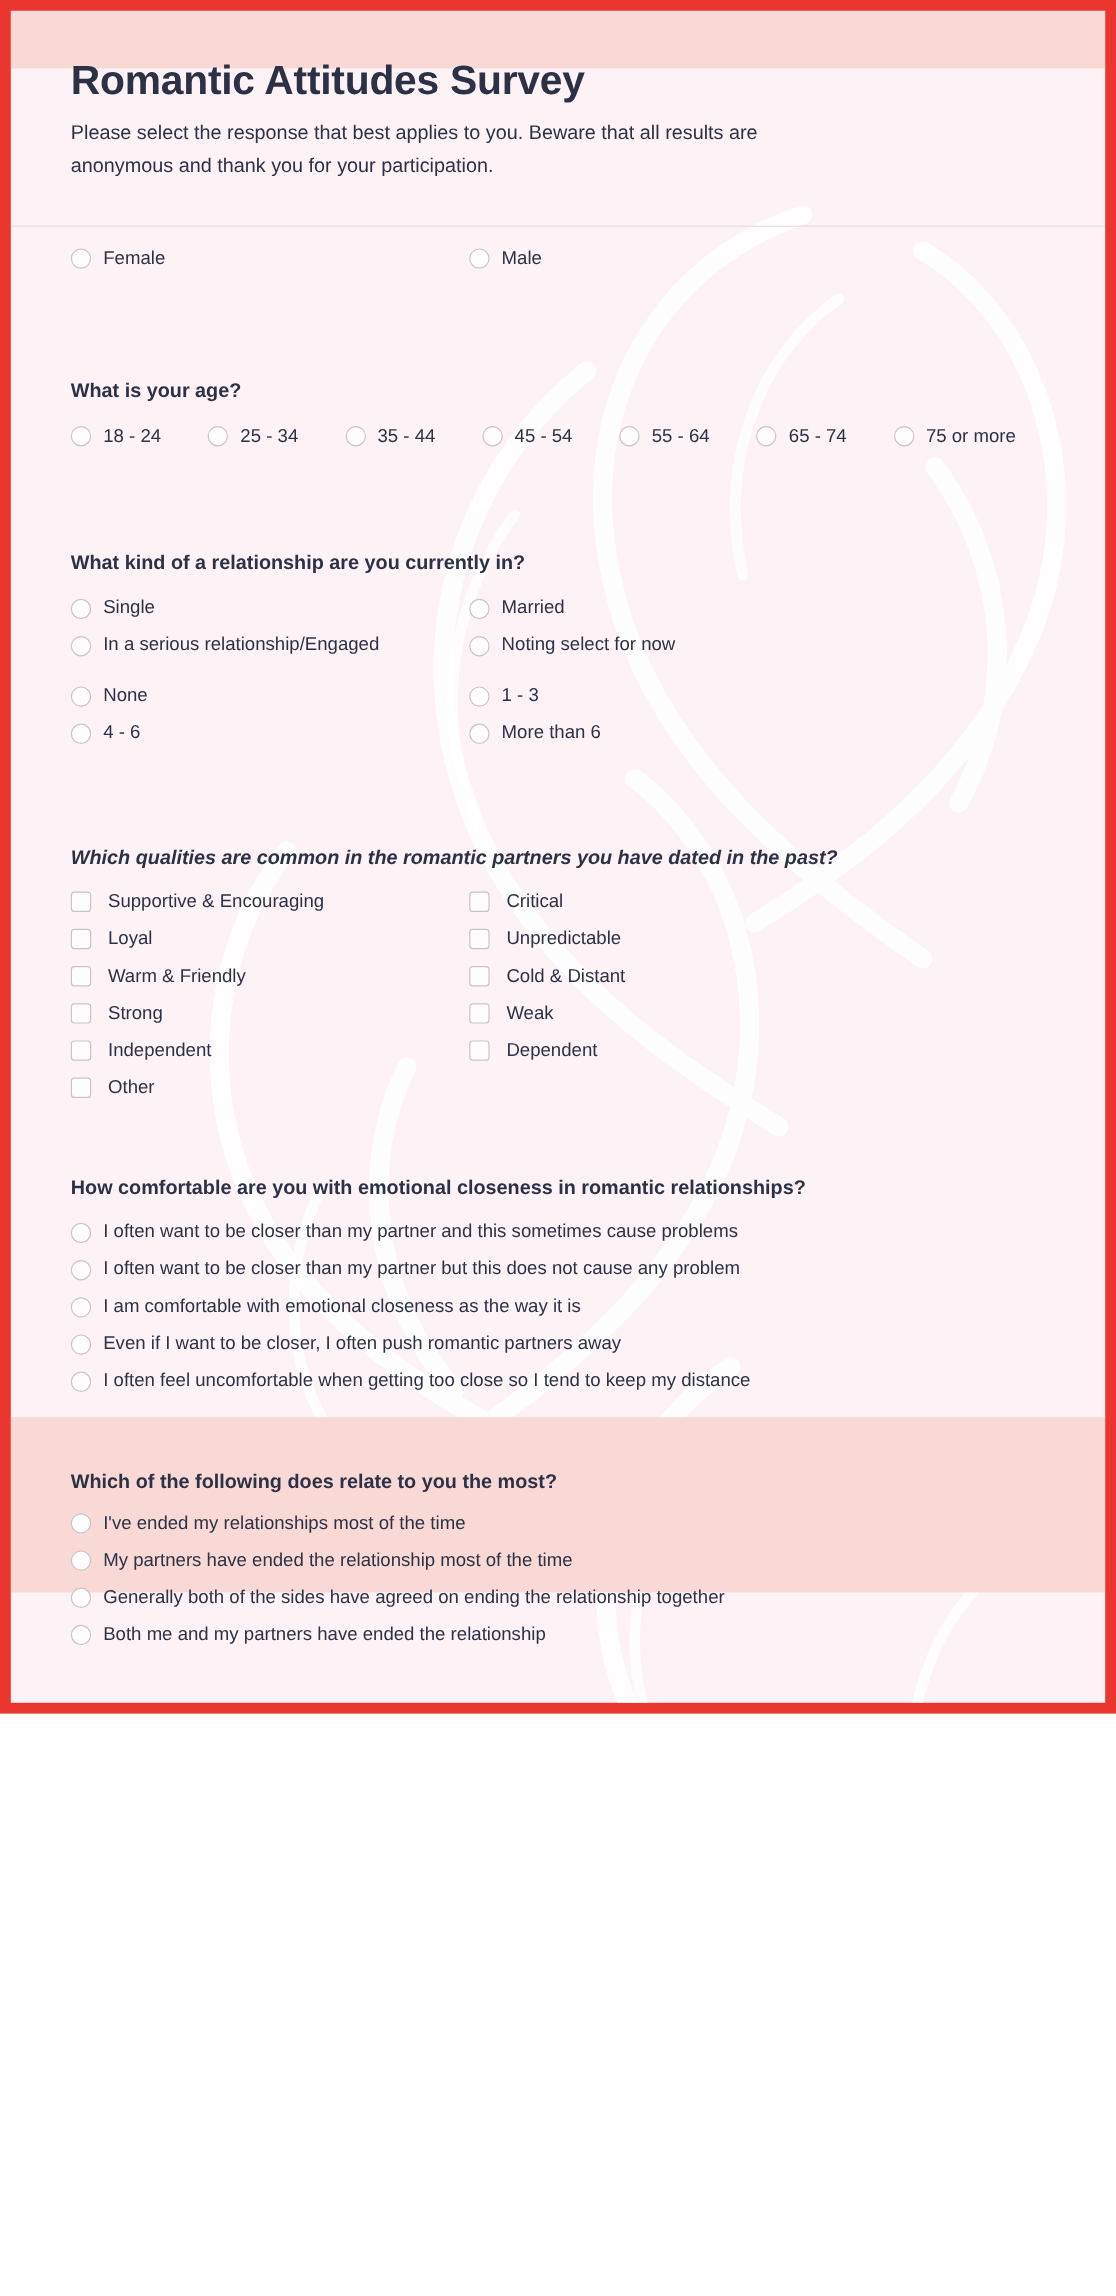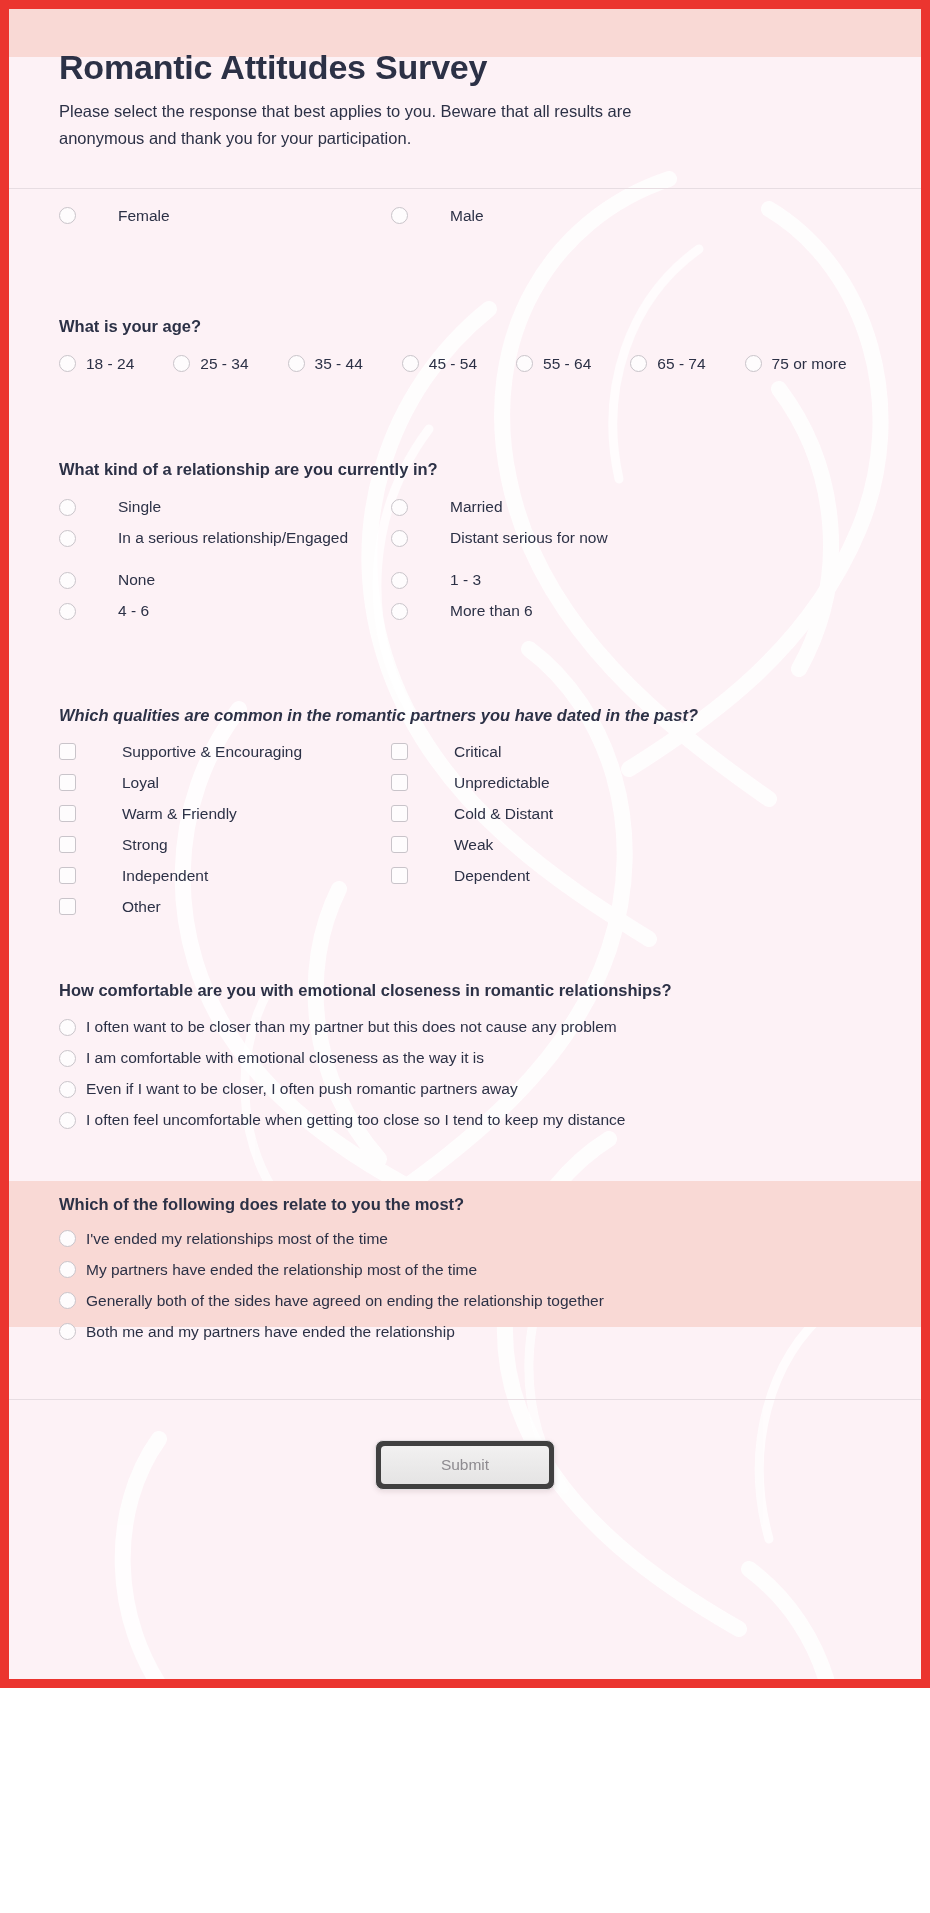--- a/index.html
+++ b/index.html
@@ -6,21 +6,21 @@
   html, body {
     margin: 0; padding: 0;
     width: 930px; height: 1913px;
     background: #ffffff;
     font-family: "Liberation Sans", sans-serif;
   }
 
   #page {
     position: relative;
     width: 930px;
-    height: 1688px;
+    height: 1428px;
     background: #FDF2F6;
     border: 9px solid #EB352F;
     overflow: hidden;
   }
 
   
   #watermark {
     position: absolute;
     left: 0; top: 0;
     width: 912px; height: 1895px;
@@ -151,21 +151,21 @@
   .sp-rel-o      { padding-top: 11px; }
   .sp-num-q      { padding-top: 78px; }
   .sp-num-o      { padding-top: 11px; }
   .sp-qual-q     { padding-top: 78px; font-style: italic; }
   .sp-qual-o     { padding-top: 10px; }
   .sp-close-q    { padding-top: 58px; }
   .sp-close-o    { padding-top: 10px; }
   .sp-last-q     { padding-top: 58px; }
   .sp-last-o     { padding-top: 8px; }
 
-  .opt-list .opt { height: 31px; gap: 32px; }
+  .opt-list .opt { height: 31px; }
   .opt-list-wide .opt { height: 31px; }
 
   
   .rule-bottom { margin-top: 52px; }
   .submit-area {
     display: flex;
     justify-content: center;
     padding-top: 40px;
   }
   .submit-frame {
@@ -288,21 +288,21 @@
           <label class="opt">
             <span class="radio"></span>
             <span class="opt-label">Married</span>
           </label>
           <label class="opt">
             <span class="radio"></span>
             <span class="opt-label">In a serious relationship/Engaged</span>
           </label>
           <label class="opt">
             <span class="radio"></span>
-            <span class="opt-label">Distant serious for now</span>
+            <span class="opt-label">Noting select for now</span>
           </label>
         </div>
       </div>
 
       <div class="question-block">
         <div class="opt-grid-2 sp-num-o opt-list">
           <label class="opt">
             <span class="radio"></span>
             <span class="opt-label">None</span>
           </label>
@@ -367,20 +367,24 @@
           <label class="opt">
             <span class="checkbox"></span>
             <span class="opt-label">Other</span>
           </label>
         </div>
       </div>
 
       <div class="question-block">
         <div class="q-title sp-close-q">How comfortable are you with emotional closeness in romantic relationships?</div>
         <div class="sp-close-o opt-list-wide">
+          <label class="opt">
+            <span class="radio"></span>
+            <span class="opt-label">I often want to be closer than my partner and this sometimes cause problems</span>
+          </label>
           <label class="opt">
             <span class="radio"></span>
             <span class="opt-label">I often want to be closer than my partner but this does not cause any problem</span>
           </label>
           <label class="opt">
             <span class="radio"></span>
             <span class="opt-label">I am comfortable with emotional closeness as the way it is</span>
           </label>
           <label class="opt">
             <span class="radio"></span>

